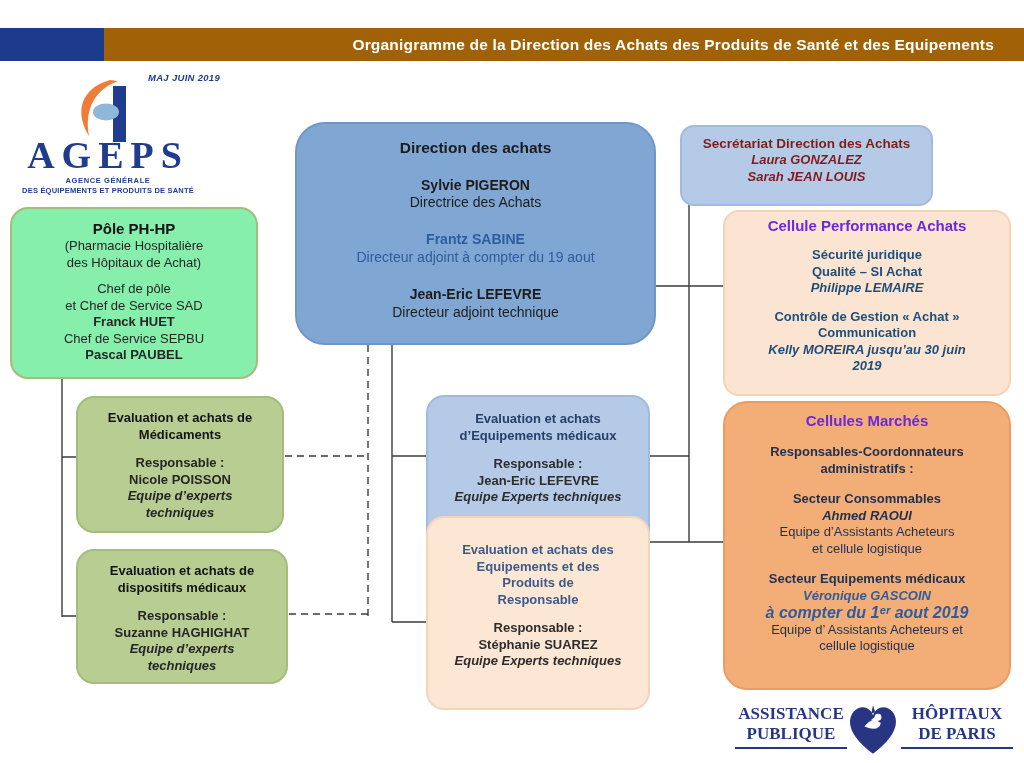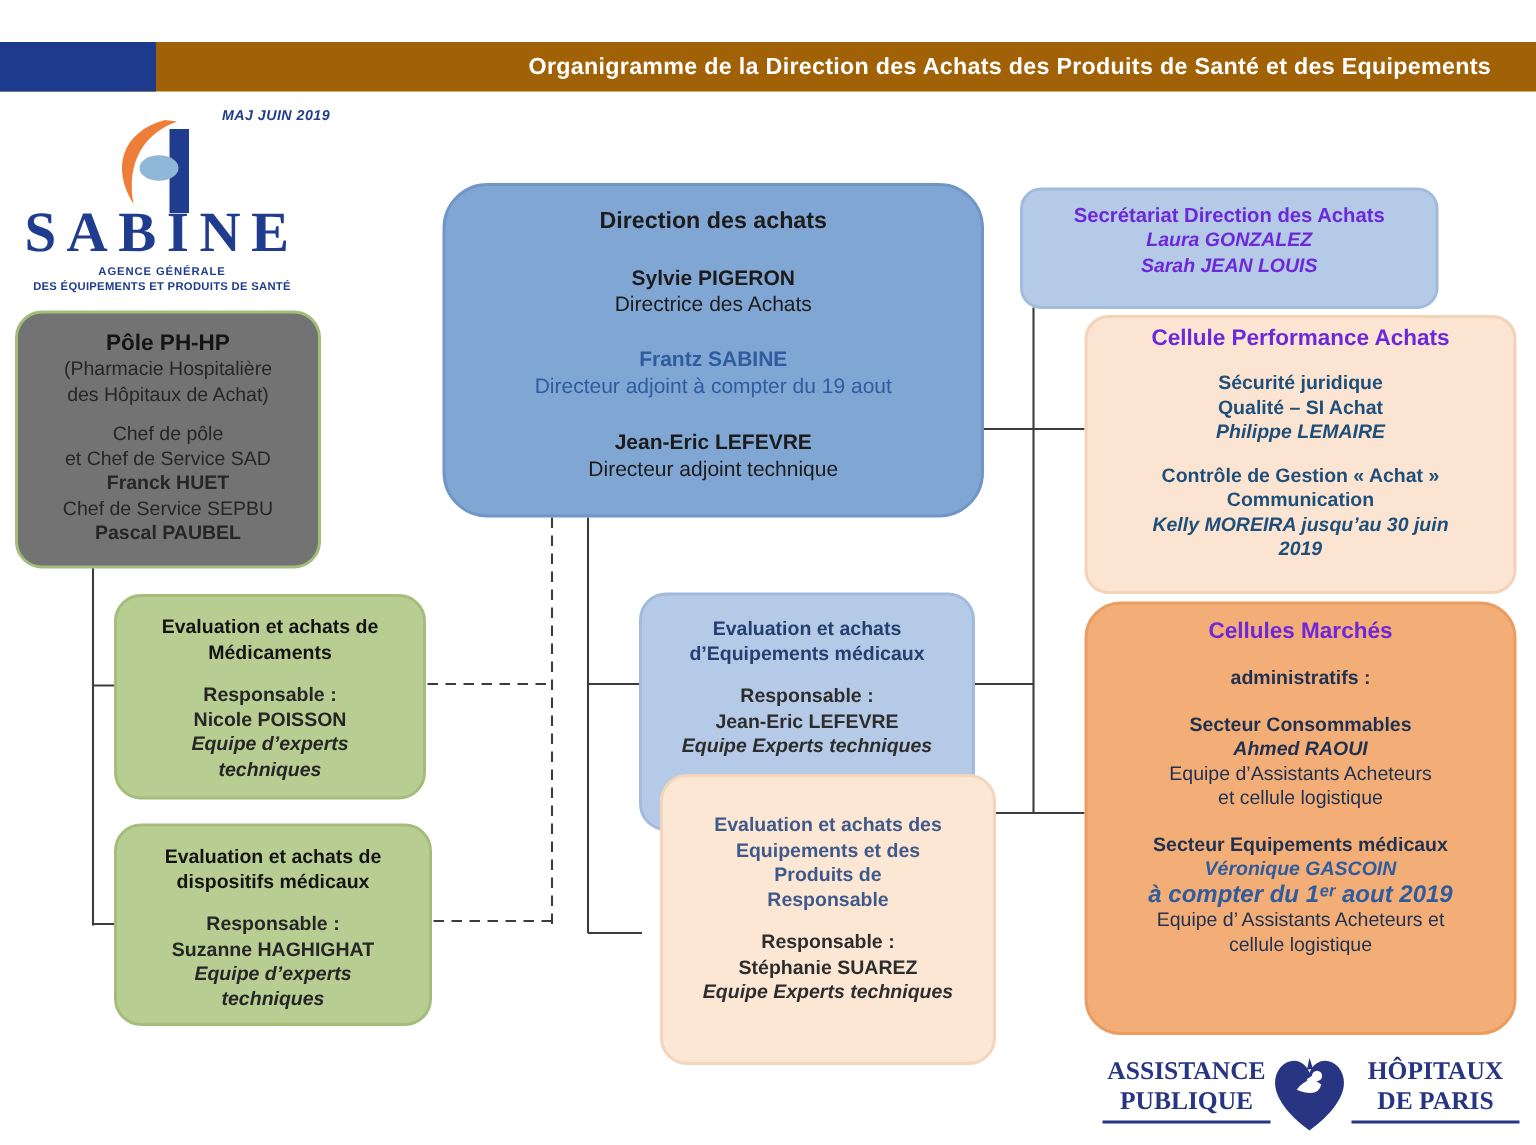--- a/index.html
+++ b/index.html
@@ -32,53 +32,53 @@
   .bl{height:12px;}
   .t{font-weight:700;}
   .b{font-weight:700;}
   .bi{font-weight:700;font-style:italic;}
   .blue{color:#2e5c9e;}
   .t-blue{color:#6d28d9;font-size:15px;}
   .t-navy{color:#24406e;}
   .t-slate{color:#3f5a8a;}
   .small{font-size:16px;line-height:1.1;}
 
-  #box-pole{left:10px;top:207px;width:204px;height:172px;background:#737373;border:2px solid #a4bd7b;
+  #box-pole{left:10px;top:207px;width:248px;height:172px;background:#86efac;border:2px solid #a4bd7b;
             padding-top:10px;color:#262626;}
   #box-pole .t{font-size:15px;color:#141414;}
   #box-pole .bl{height:10px;}
 
   #box-direction{left:295px;top:122px;width:361px;height:223px;background:#80a6d3;border:2px solid #7096c7;
                  border-radius:30px;padding-top:14px;font-size:14px;color:#1c1c1c;}
   #box-direction .t{font-size:15.5px;}
   #box-direction .bl{height:19px;}
 
-  #box-secretariat{left:680px;top:125px;width:279px;height:81px;background:#b5cae6;border:2px solid #a2bbdd;
-                   border-radius:14px;padding-top:8px;color:#6d28d9;}
+  #box-secretariat{left:680px;top:125px;width:253px;height:81px;background:#b5cae6;border:2px solid #a2bbdd;
+                   border-radius:14px;padding-top:8px;color:#7f1d1d;}
   #box-secretariat .t{font-size:13.5px;}
 
   #box-performance{left:723px;top:210px;width:288px;height:186px;background:#fbe5d2;border:2px solid #f4d3b7;
                    border-radius:16px;padding-top:4px;color:#1f4e79;}
 
   #box-marches{left:723px;top:401px;width:288px;height:289px;background:#f3ad76;border:2px solid #e99d60;
                border-radius:24px;padding-top:8px;color:#1f3050;}
   #box-marches .bl{height:14px;}
 
   #box-medicaments{left:76px;top:396px;width:208px;height:137px;background:#b7cd92;border:2px solid #a4bd7b;
                    padding-top:12px;color:#262626;}
   #box-medicaments .t{color:#141414;}
 
   #box-dispositifs{left:76px;top:549px;width:212px;height:135px;background:#b7cd92;border:2px solid #a4bd7b;
                    padding-top:12px;color:#262626;}
   #box-dispositifs .t{color:#141414;}
 
   #box-equipements{left:426px;top:369px;width:224px;height:159px;background:#b5cae6;border:2px solid #a2bbdd;
                    padding-top:14px;color:#2d2d2d;margin-top:26px;}
 
-  #box-laboratoire{left:440px;top:516px;width:224px;height:194px;background:#fce6d4;border:2px solid #f4d5bc;
+  #box-laboratoire{left:426px;top:516px;width:224px;height:194px;background:#fce6d4;border:2px solid #f4d5bc;
                    padding-top:24px;color:#2d2d2d;}
 
   
   #connectors{position:absolute;left:0;top:0;width:1024px;height:763px;pointer-events:none;}
 
   
   #aphp{position:absolute;left:735px;top:698px;width:278px;height:62px;
         font-family:"Liberation Serif",serif;color:#283583;}
   .aphp-col{position:absolute;top:6px;font-weight:700;font-size:17px;line-height:1.15;
             text-align:center;border-bottom:2.5px solid #283583;padding-bottom:4px;}
@@ -96,21 +96,21 @@
     <div id="header-title">Organigramme de la Direction des Achats des  Produits de Santé et des Equipements</div>
   </div>
 
   <div id="ageps">
     <div id="maj-note">MAJ JUIN 2019</div>
     <svg id="ageps-mark" width="84" height="66" viewBox="0 0 84 66">
       <path d="M52 1 C 30 9, 18 28, 23 56 C 8 32, 15 8, 44 0 Z" fill="#ef7d3a"></path>
       <rect x="47" y="6" width="13" height="56" fill="#1f3c8f"></rect>
       <ellipse cx="40" cy="32" rx="13" ry="8.5" fill="#8fb8d8"></ellipse>
     </svg>
-    <div id="ageps-name">SABINE</div>
+    <div id="ageps-name">AGEPS</div>
     <div id="ageps-cap1">AGENCE GÉNÉRALE</div>
     <div id="ageps-cap2">DES ÉQUIPEMENTS ET PRODUITS DE SANTÉ</div>
   </div>
 
   <svg id="connectors" width="1024" height="763" viewBox="0 0 1024 763">
     <g stroke="#3c3c3c" stroke-width="1.4" fill="none">
       <path d="M62 378 V617 M62 457 H78 M62 616 H78"></path>
       <path d="M392 345 V622 M392 456 H428 M392 622 H428"></path>
       <path d="M689 205 V542 M655 286 H723 M650 456 H689 M650 542 H723"></path>
       <g stroke-dasharray="7 5">
@@ -155,20 +155,21 @@
       <div class="ln bi">Philippe  LEMAIRE</div>
       <div class="ln bl"></div>
       <div class="ln b">Contrôle de Gestion « Achat »</div>
       <div class="ln b">Communication</div>
       <div class="ln bi">Kelly MOREIRA jusqu’au  30 juin</div>
       <div class="ln bi">2019</div>
     </div>
   <div class="box" id="box-marches">
       <div class="ln t t-blue">Cellules Marchés</div>
       <div class="ln bl"></div>
+      <div class="ln b">Responsables-Coordonnateurs</div>
       <div class="ln b">administratifs :</div>
       <div class="ln bl"></div>
       <div class="ln b">Secteur Consommables</div>
       <div class="ln bi">Ahmed  RAOUI</div>
       <div class="ln n">Equipe d’Assistants  Acheteurs</div>
       <div class="ln n">et cellule  logistique</div>
       <div class="ln bl"></div>
       <div class="ln b">Secteur Equipements médicaux</div>
       <div class="ln bi blue">Véronique  GASCOIN</div>
       <div class="ln bi blue small">à compter du 1ᵉʳ aout 2019</div>

